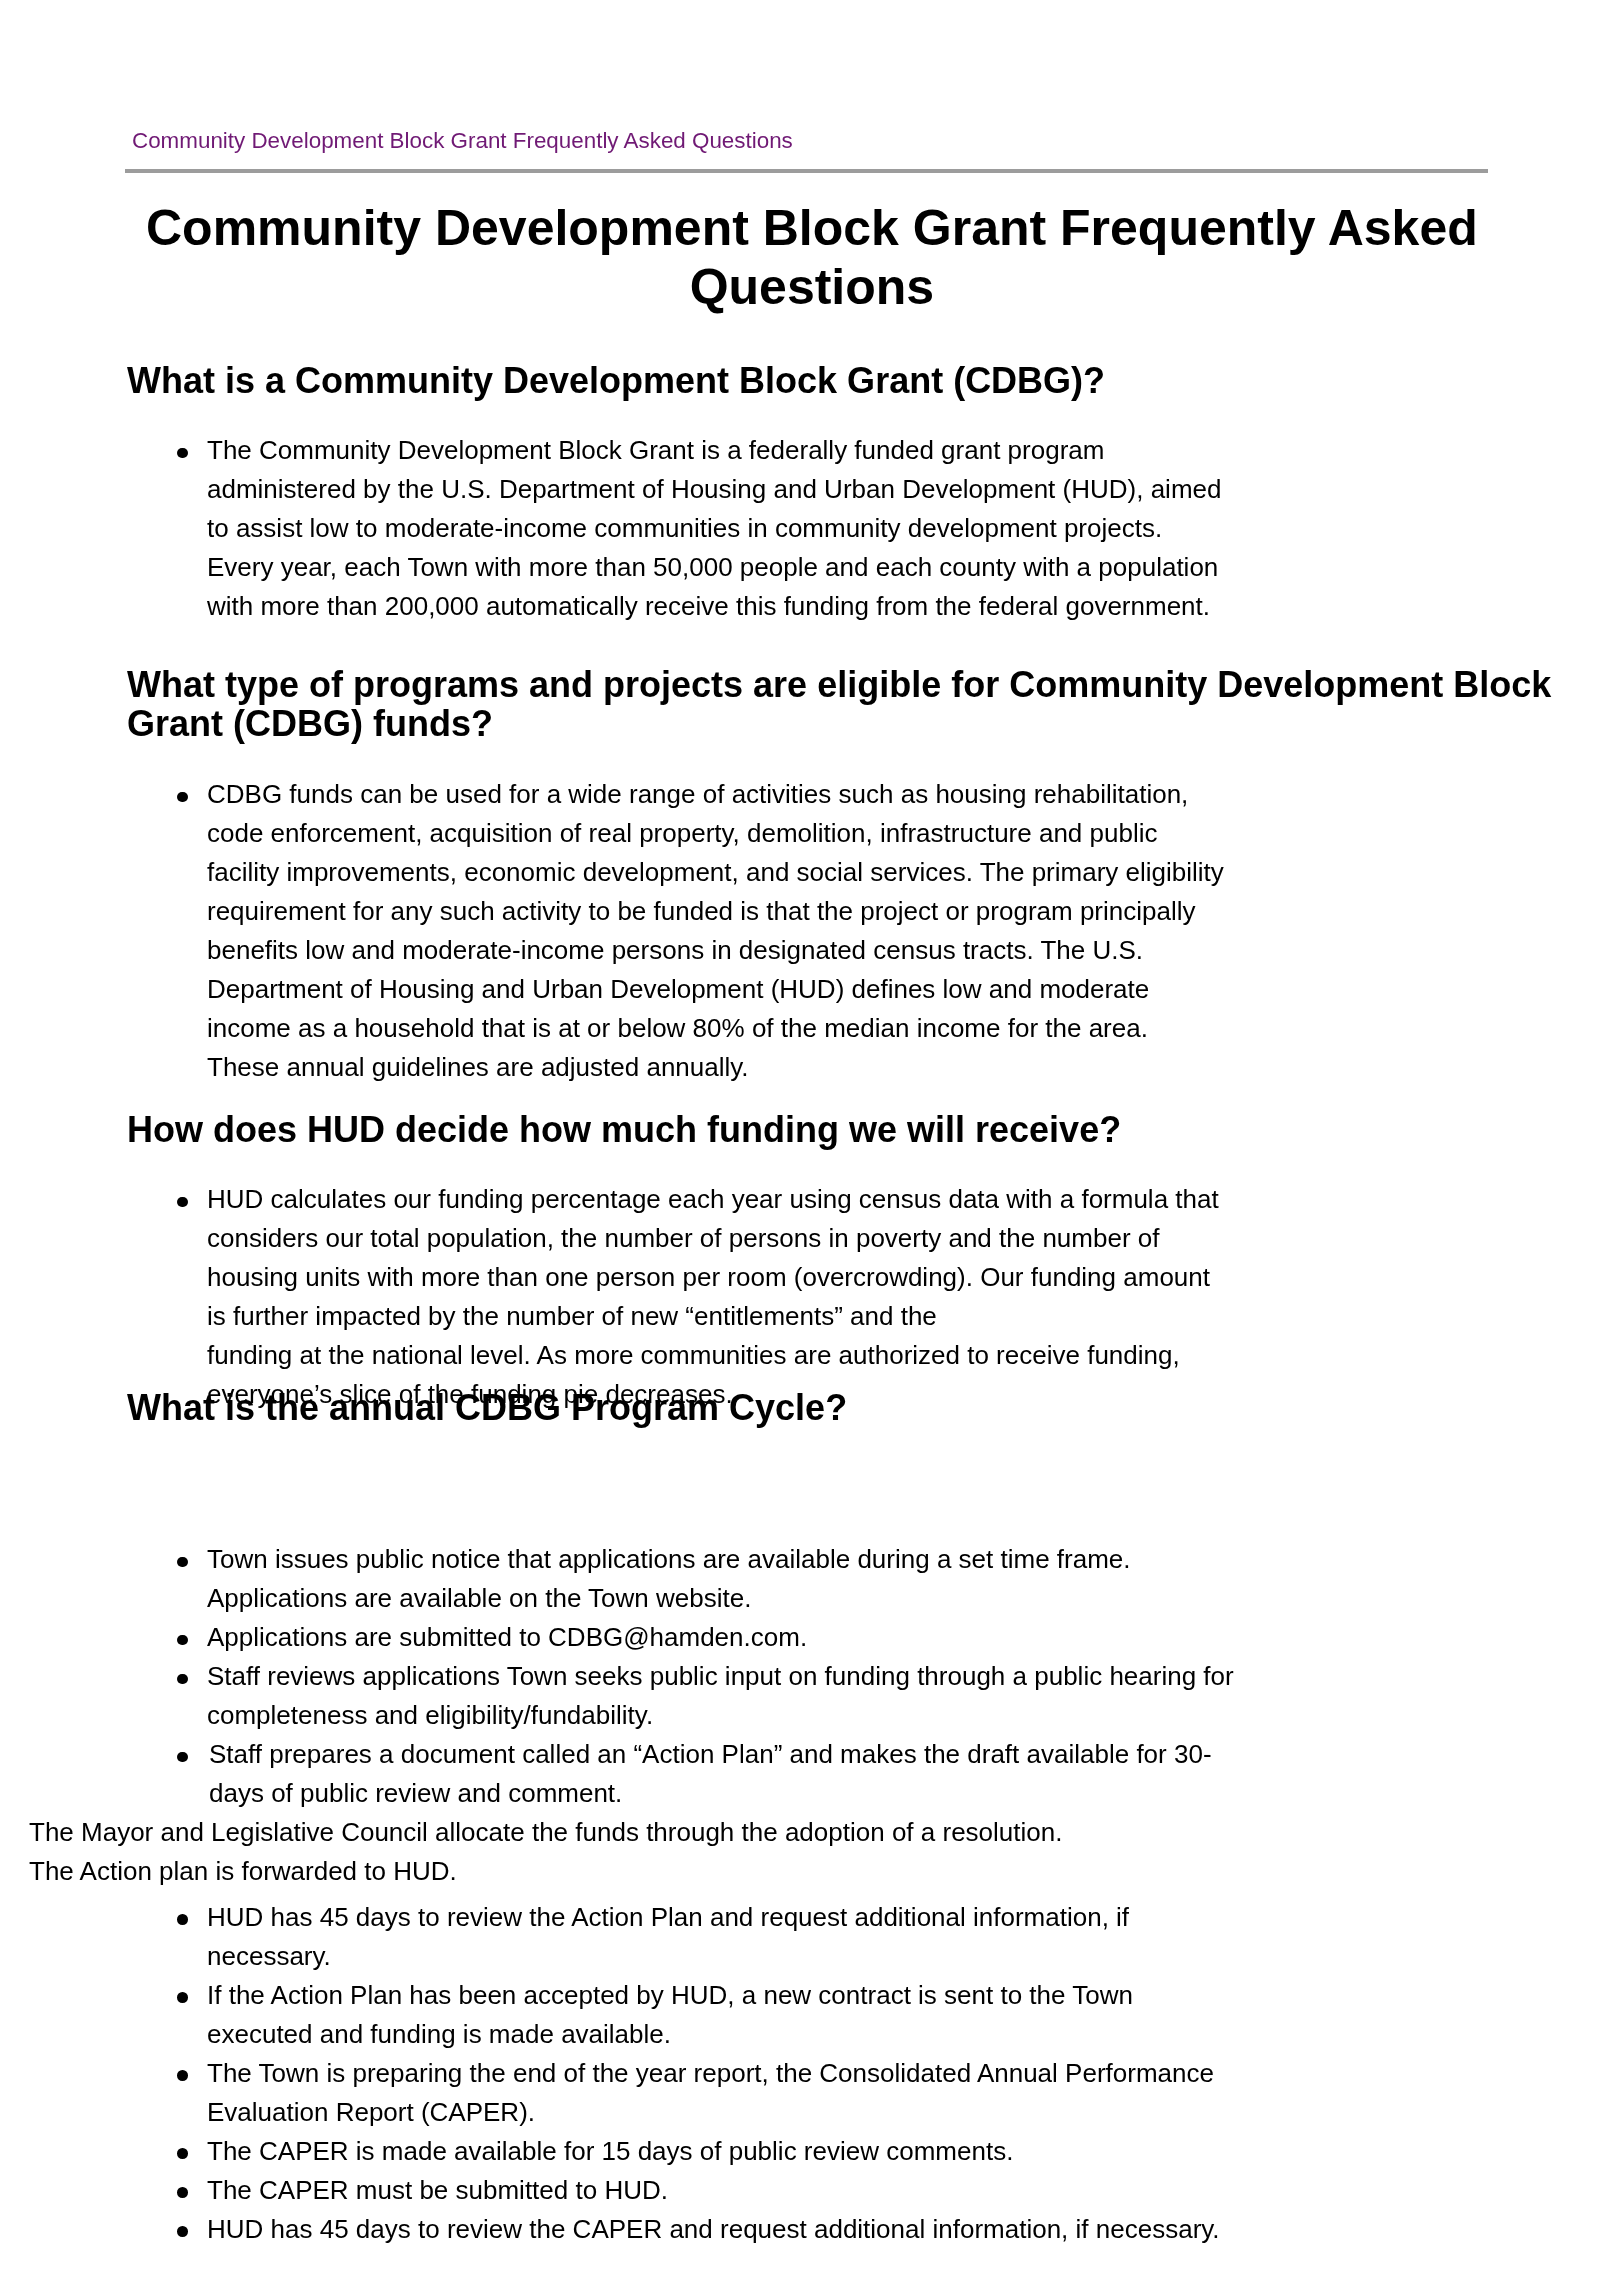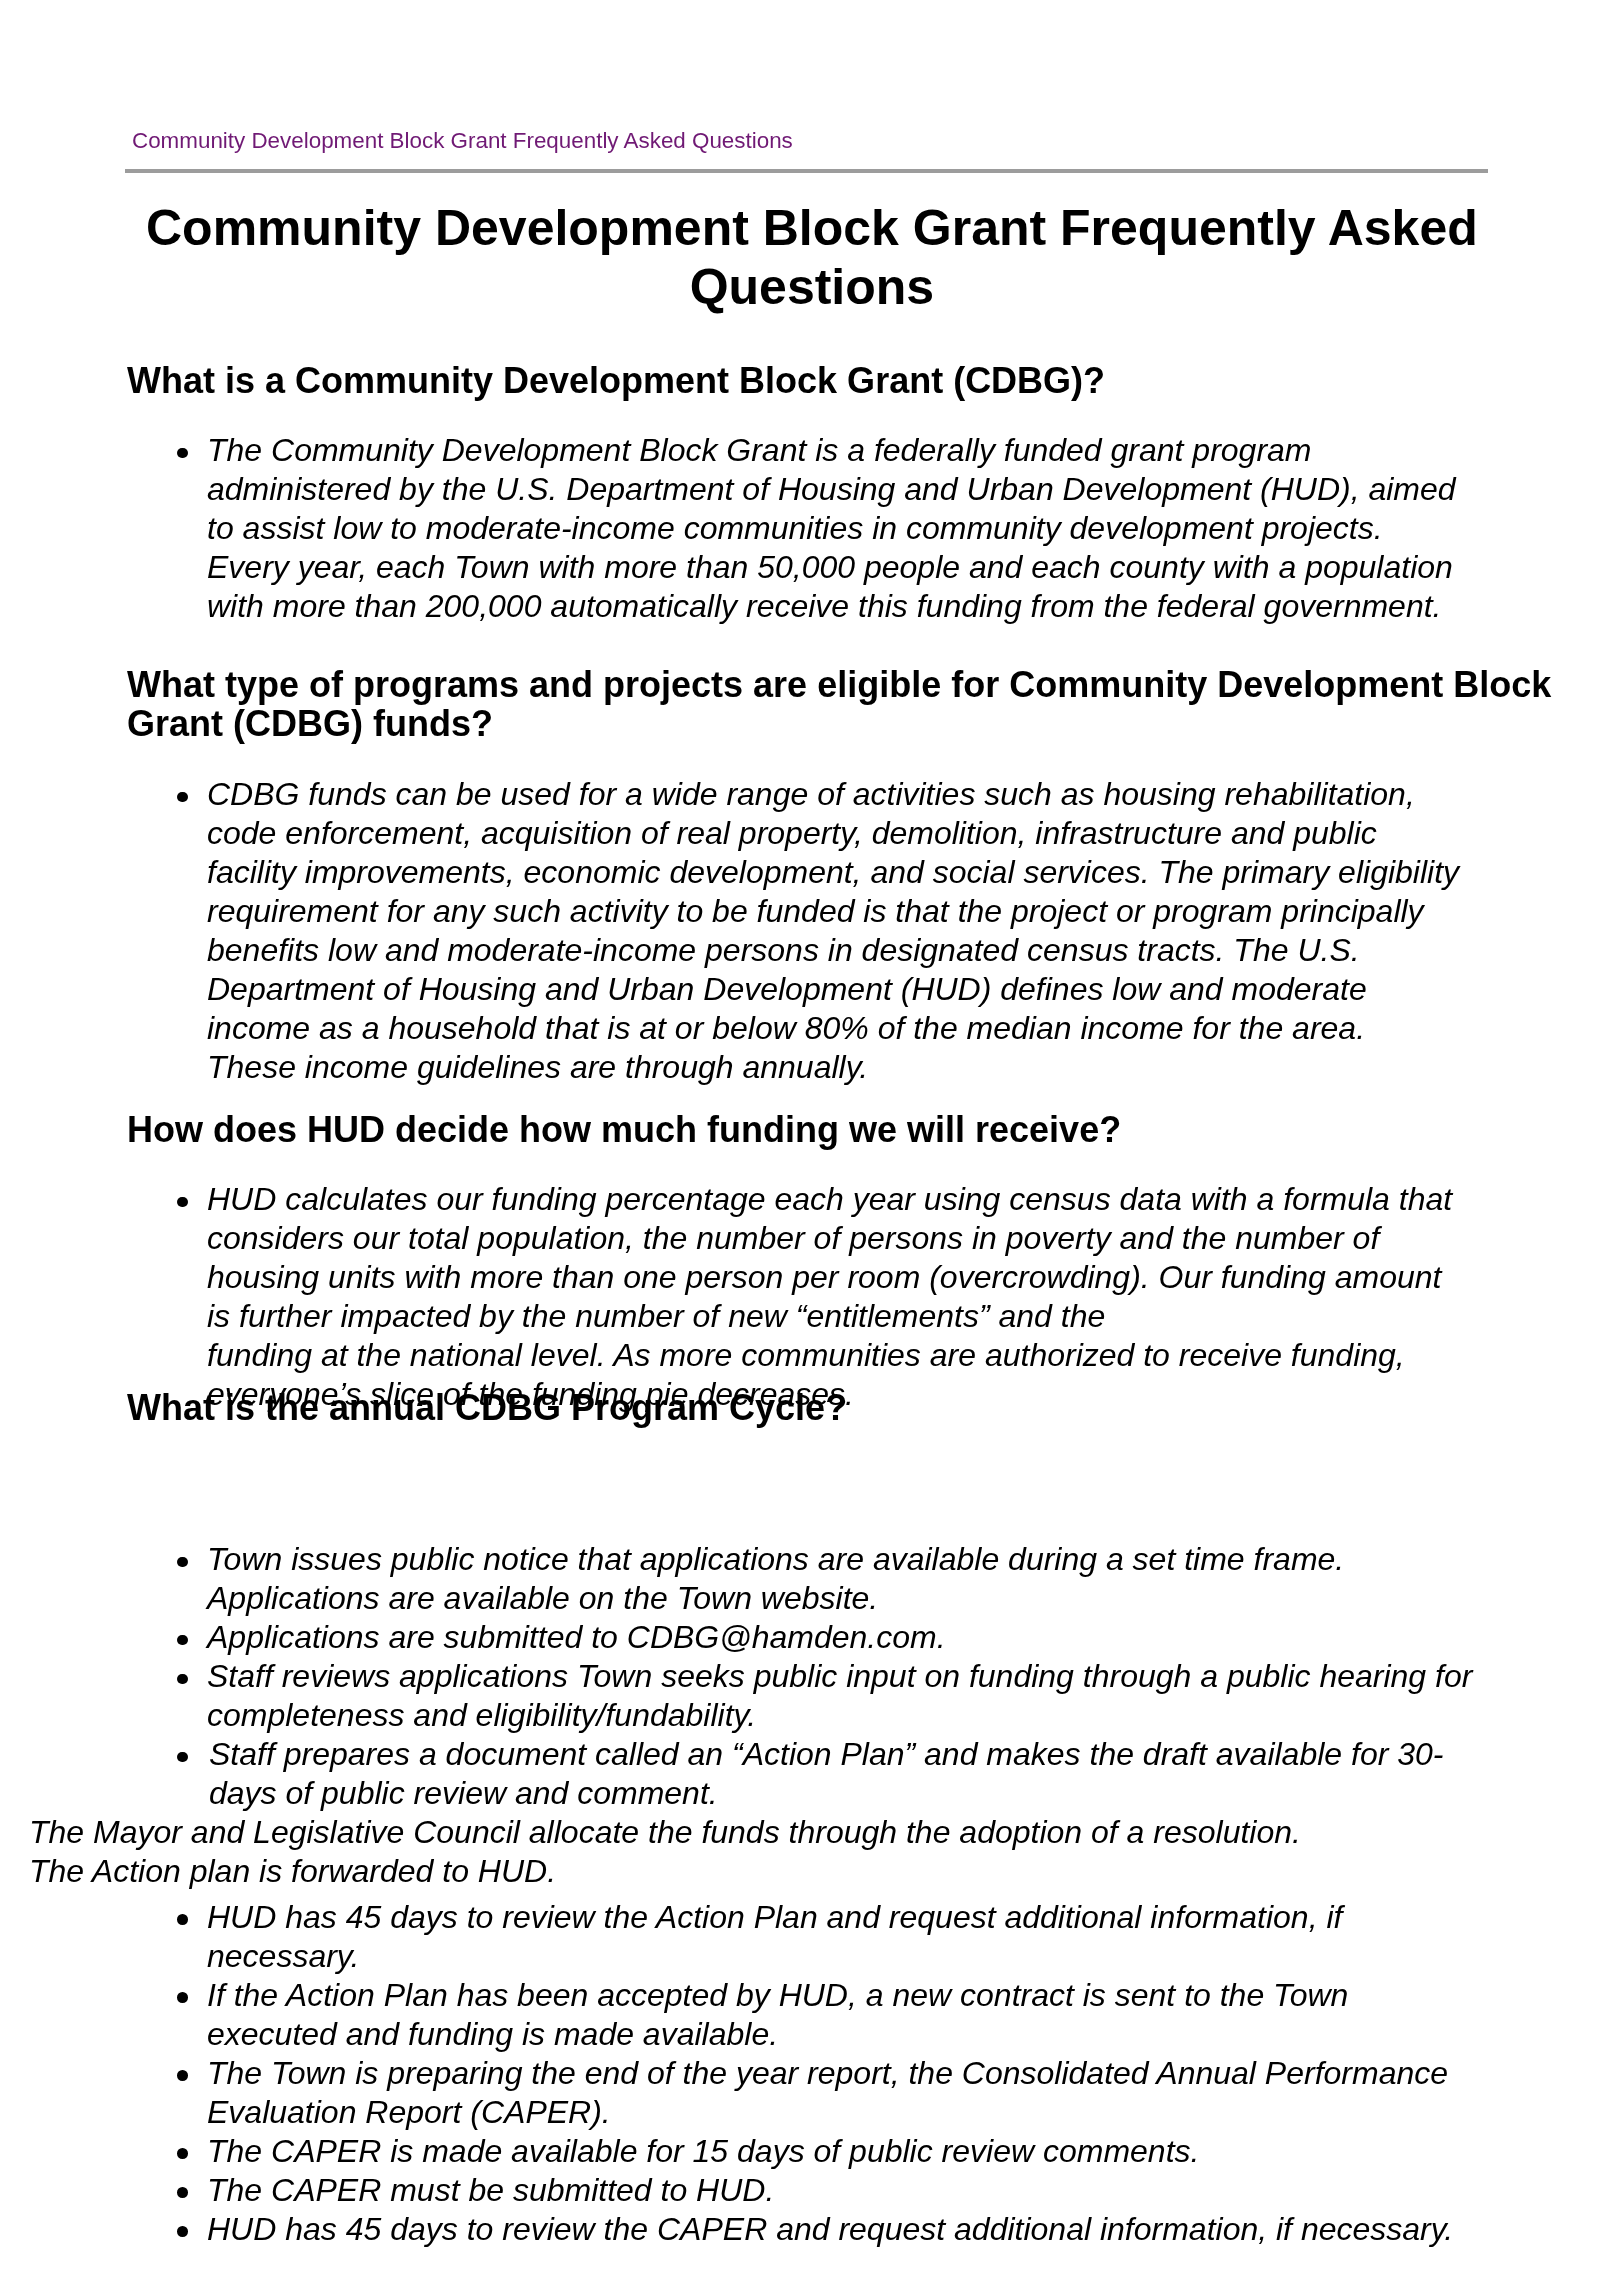--- a/index.html
+++ b/index.html
@@ -21,21 +21,21 @@
     margin: 0; padding-left: 7.8px; box-sizing: border-box;
   }
   .doc-title .tline { display: block; white-space: nowrap; text-align: center; }
   .q-heading {
     position: absolute; left: 127px; margin: 0;
     font-weight: bold; font-size: 36px; line-height: 39px;
   }
   .q-heading .hline { display: block; white-space: nowrap; }
   .answer {
     position: absolute; left: 0; width: 1568px;
-    font-size: 32px; line-height: 39px; margin: 0; padding: 0; list-style: none; font-style: italic;
+    font-size: 26px; line-height: 39px; margin: 0; padding: 0; list-style: none;
   }
   .answer li { position: relative; padding-left: 207px; }
   .answer li .bullet {
     position: absolute; left: 177px; top: 16.6px; width: 10.7px; height: 10.7px;
     border-radius: 50%; background: #000;
   }
   .answer li .line { display: block; white-space: nowrap; }
   .answer li.shift { padding-left: 209px; }
   .answer li.gap-after { margin-bottom: 6.8px; padding-left: 29px; }
 </style>
@@ -71,21 +71,21 @@
 <ul class="answer" style="top:775px">
   <li>
     <span class="bullet"></span>
     <span class="line">CDBG funds can be used for a wide range of activities such as housing rehabilitation,</span>
     <span class="line">code enforcement, acquisition of real property, demolition, infrastructure and public</span>
     <span class="line">facility improvements, economic development, and social services. The primary eligibility</span>
     <span class="line">requirement for any such activity to be funded is that the project or program principally</span>
     <span class="line">benefits low and moderate-income persons in designated census tracts. The U.S.</span>
     <span class="line">Department of Housing and Urban Development (HUD) defines low and moderate</span>
     <span class="line">income as a household that is at or below 80% of the median income for the area.</span>
-    <span class="line">These income guidelines are through annually.</span>
+    <span class="line">These annual guidelines are adjusted annually.</span>
   </li>
 </ul>
 
 <h2 class="q-heading" style="top:1110px">
   <span class="hline">How does HUD decide how much funding we will receive?</span>
 </h2>
 <ul class="answer" style="top:1180px">
   <li>
     <span class="bullet"></span>
     <span class="line">HUD calculates our funding percentage each year using census data with a formula that</span>

